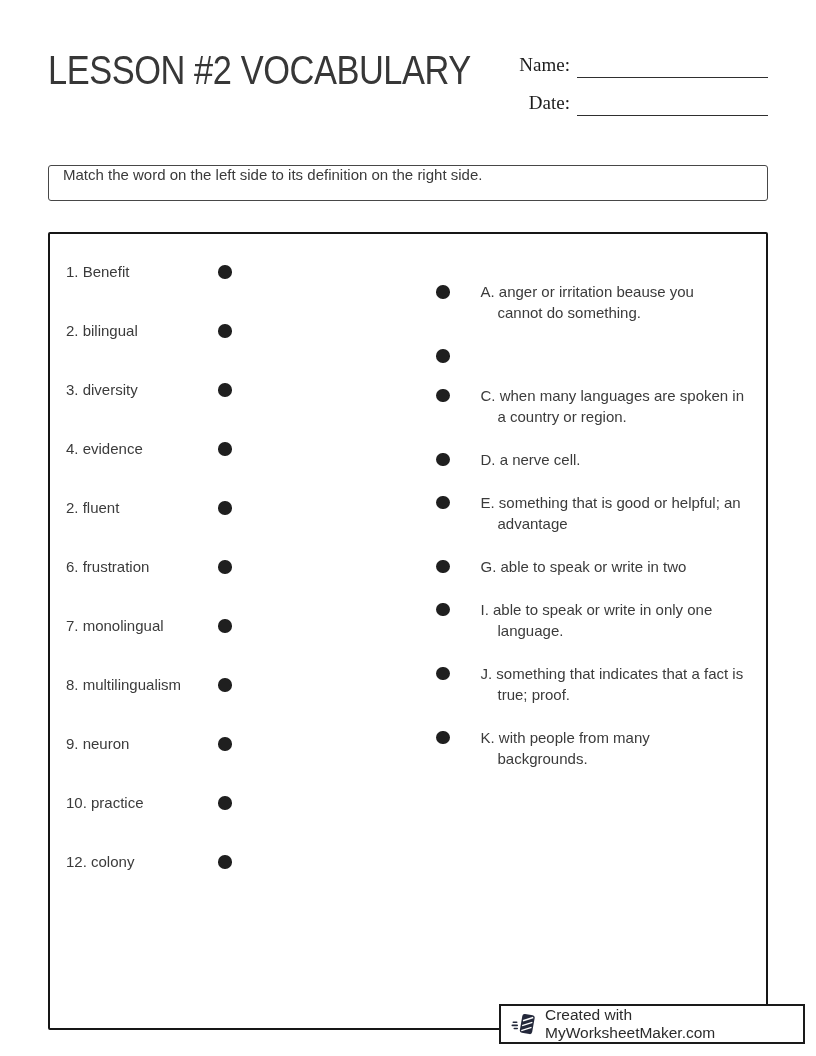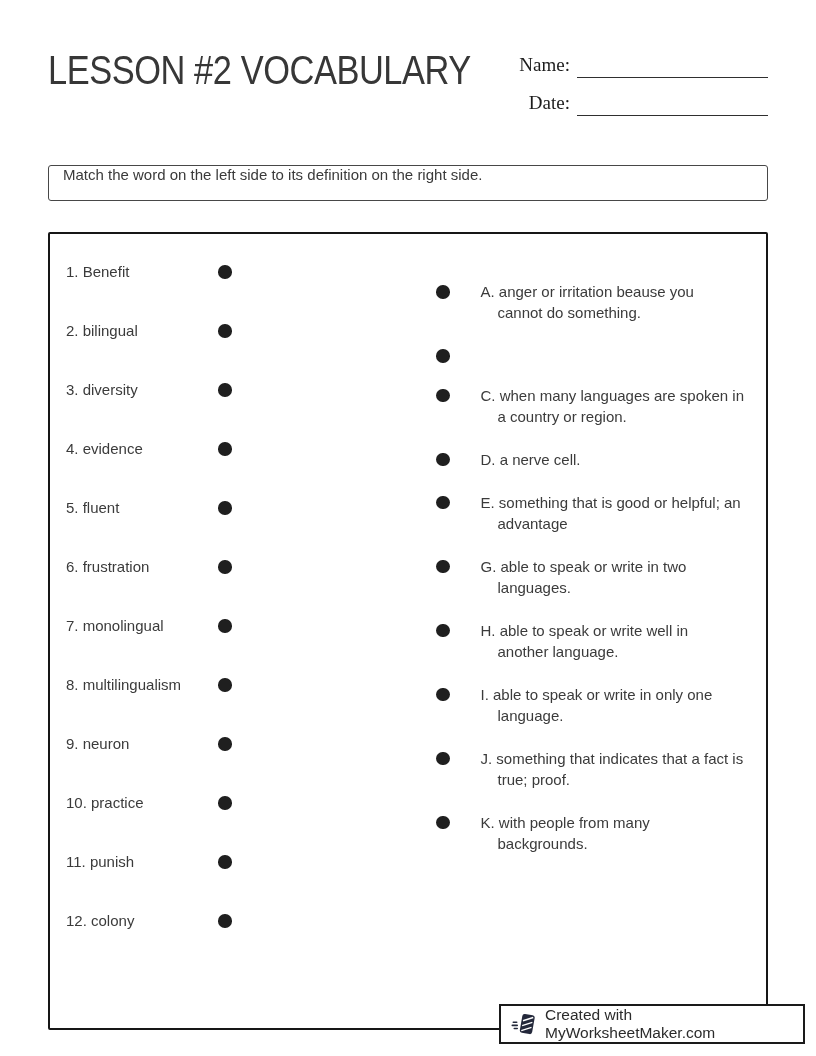--- a/index.html
+++ b/index.html
@@ -157,27 +157,26 @@
   <div class="instruction-box">
     <span>Match the word on the left side to its definition on the right side.</span>
   </div>
 
   <div class="main-box">
     <div class="words-col" id="words-col">
         <div class="word-row"><span>1. Benefit</span><span class="word-dot"></span></div>
         <div class="word-row"><span>2. bilingual</span><span class="word-dot"></span></div>
         <div class="word-row"><span>3. diversity</span><span class="word-dot"></span></div>
         <div class="word-row"><span>4. evidence</span><span class="word-dot"></span></div>
-        <div class="word-row"><span>5. fluent</span><span class="word-dot"></span></div>
+        <div class="word-row"><span>2. fluent</span><span class="word-dot"></span></div>
         <div class="word-row"><span>6. frustration</span><span class="word-dot"></span></div>
         <div class="word-row"><span>7. monolingual</span><span class="word-dot"></span></div>
         <div class="word-row"><span>8. multilingualism</span><span class="word-dot"></span></div>
         <div class="word-row"><span>9. neuron</span><span class="word-dot"></span></div>
         <div class="word-row"><span>10. practice</span><span class="word-dot"></span></div>
-        <div class="word-row"><span>11. punish</span><span class="word-dot"></span></div>
         <div class="word-row"><span>12. colony</span><span class="word-dot"></span></div>
       </div>
     <div class="defs-col" id="defs-col">
         <div class="def-row">
           <span class="def-dot"></span>
           <div class="def-text">
             <div class="def-line">A. anger or irritation beause you</div>
             <div class="def-line cont">cannot do something.</div>
           </div>
         </div>
@@ -201,28 +200,20 @@
           <span class="def-dot"></span>
           <div class="def-text">
             <div class="def-line">E. something that is good or helpful; an</div>
             <div class="def-line cont">advantage</div>
           </div>
         </div>
         <div class="def-row">
           <span class="def-dot"></span>
           <div class="def-text">
             <div class="def-line">G. able to speak or write in two</div>
-            <div class="def-line cont">languages.</div>
-          </div>
-        </div>
-        <div class="def-row">
-          <span class="def-dot"></span>
-          <div class="def-text">
-            <div class="def-line">H. able to speak or write well in</div>
-            <div class="def-line cont">another language.</div>
           </div>
         </div>
         <div class="def-row">
           <span class="def-dot"></span>
           <div class="def-text">
             <div class="def-line">I. able to speak or write in only one</div>
             <div class="def-line cont">language.</div>
           </div>
         </div>
         <div class="def-row">

